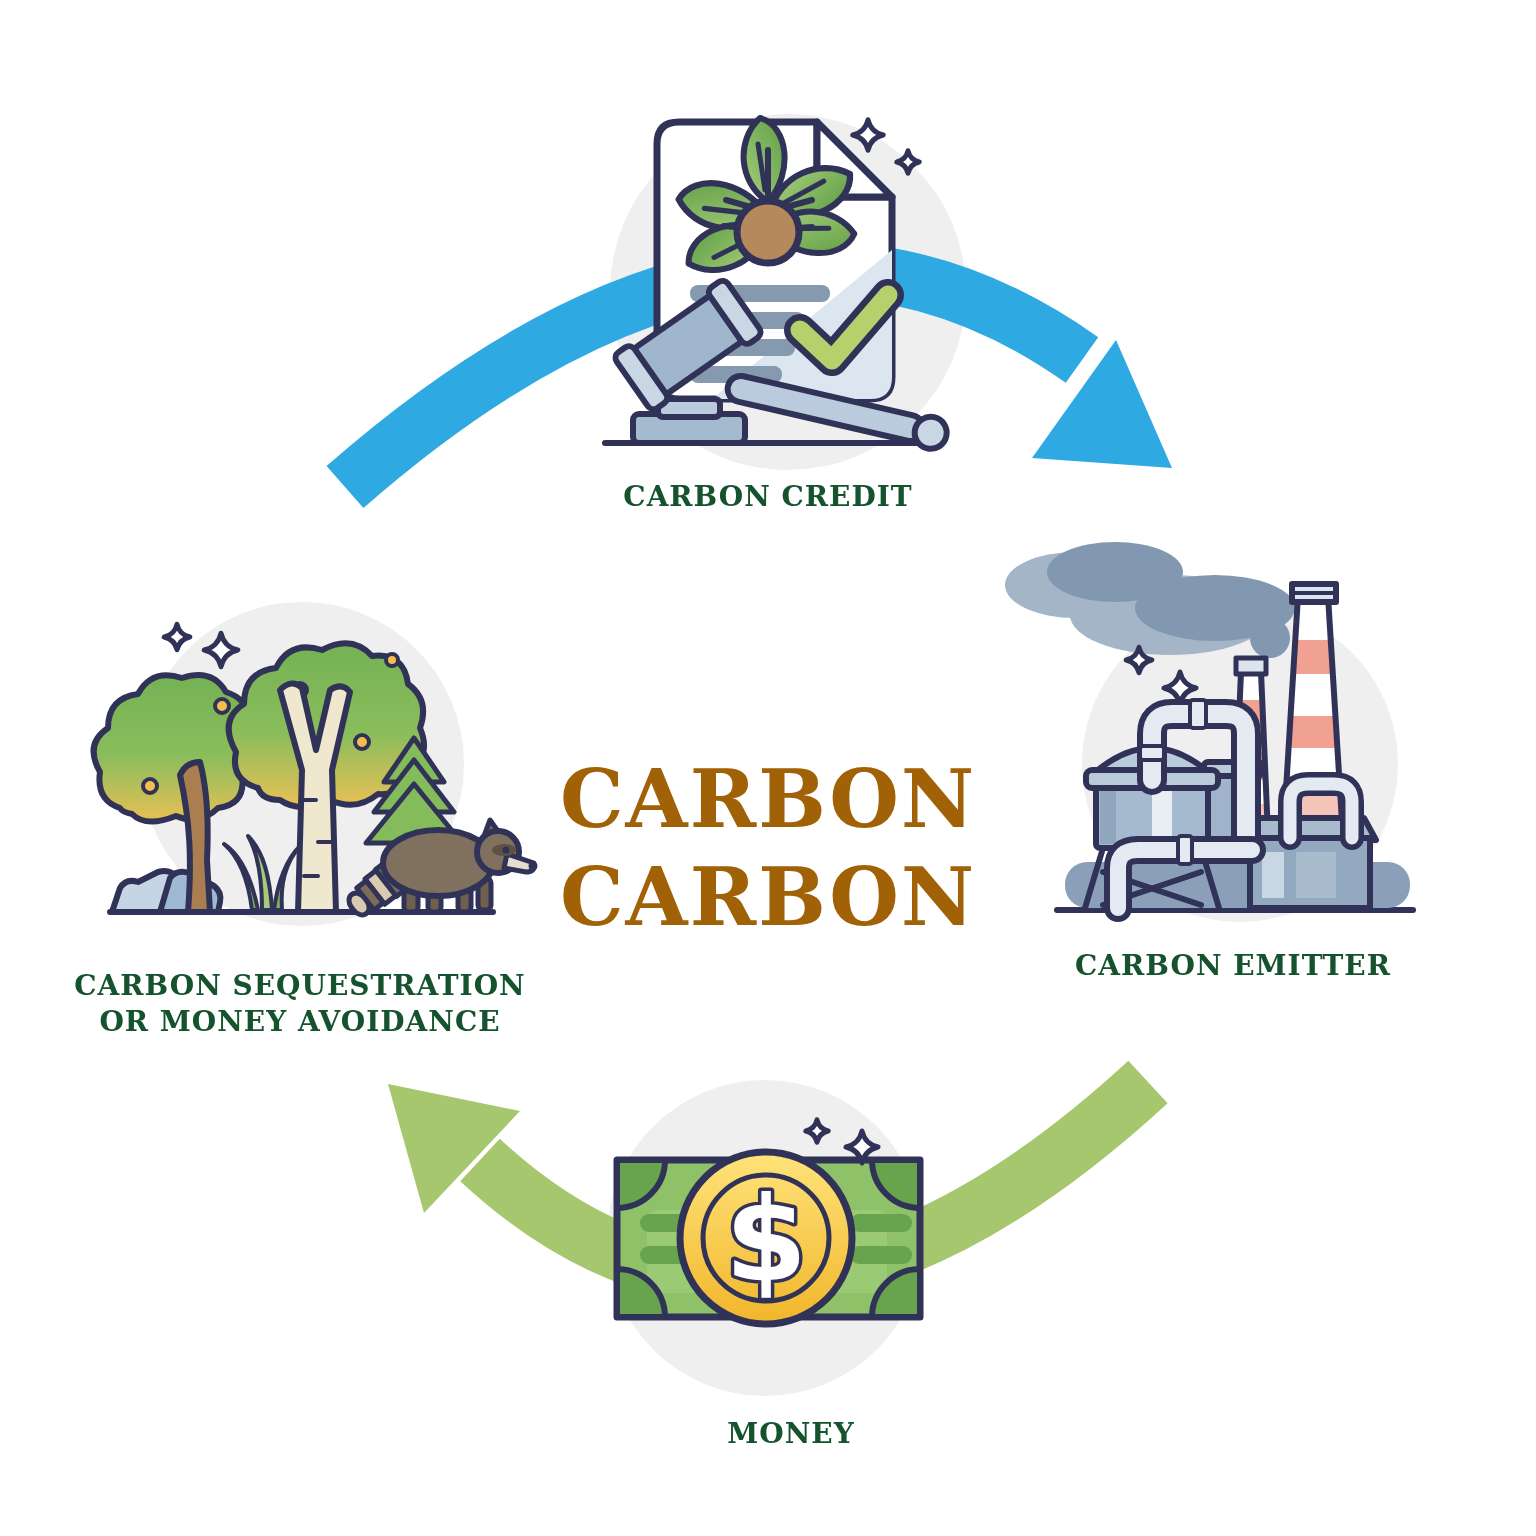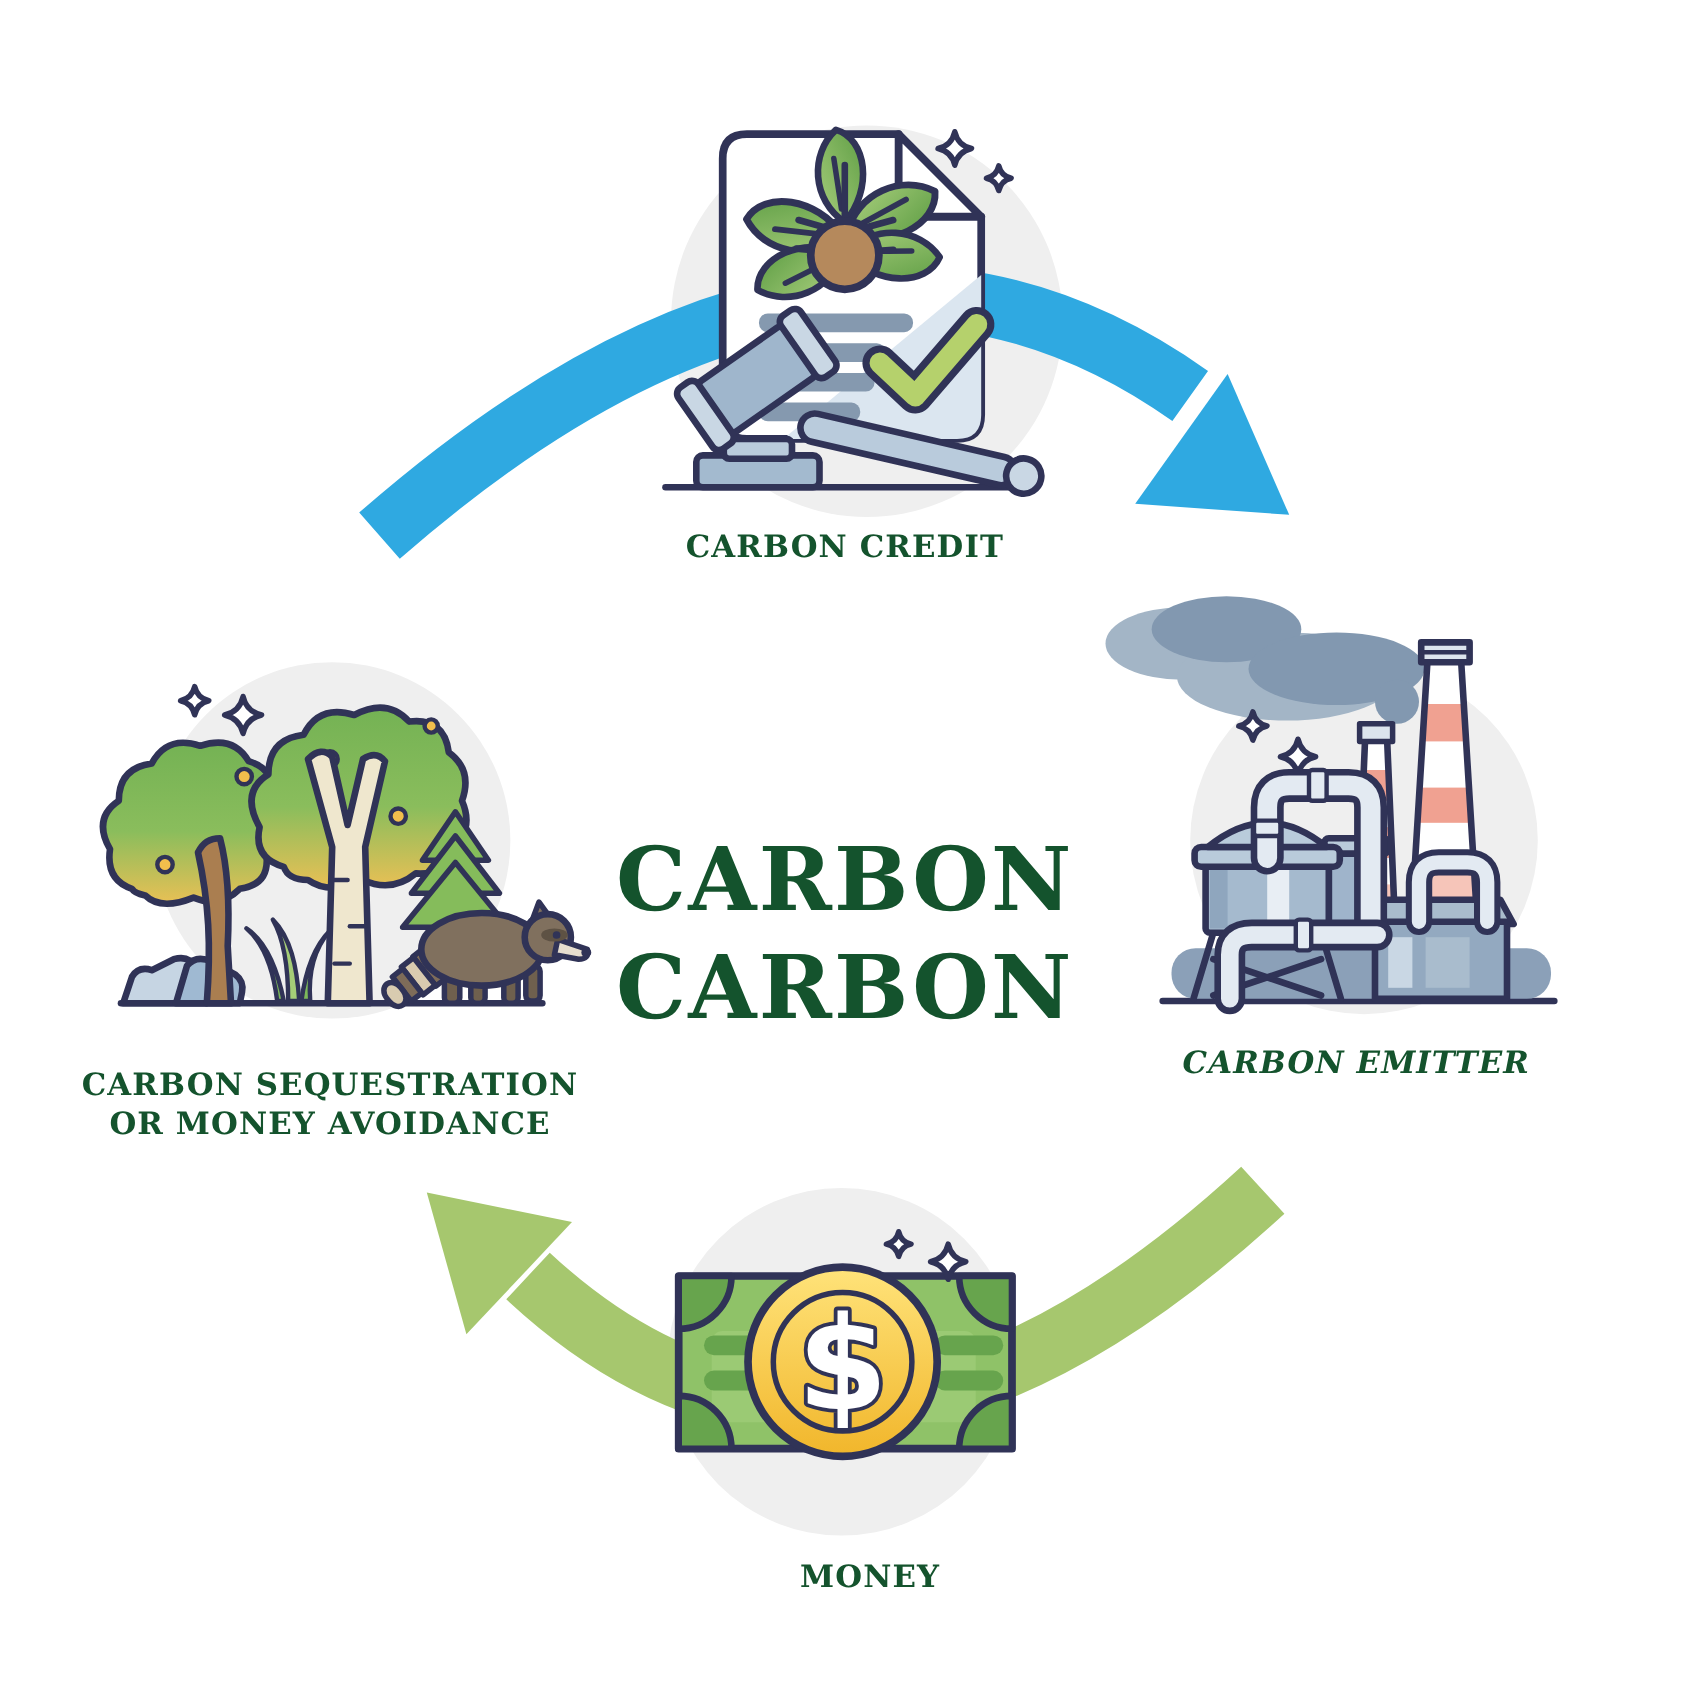--- a/index.html
+++ b/index.html
@@ -8,21 +8,21 @@
     font-family:"DejaVu Serif","Liberation Serif",serif;
   }
   .canvas > svg{position:absolute;left:0;top:0;}
   .label{
     position:absolute;transform:translate(-50%,-50%);
     font-weight:bold;color:#14532d;font-size:28px;letter-spacing:1px;
     white-space:nowrap;text-align:center;line-height:36px;
   }
   .title{
     position:absolute;transform:translate(-50%,-50%);
-    font-weight:bold;color:#14532d;font-size:80px;letter-spacing:2px;
+    font-weight:bold;color:#a16207;font-size:80px;letter-spacing:2px;
     line-height:98px;text-align:center;white-space:nowrap;
   }
 </style>
 </head>
 <body>
 
 <div class="canvas">
 
 <svg width="1536" height="1536" viewBox="0 0 1536 1536">
   <defs>
@@ -269,20 +269,20 @@
     <use href="#sparkle" transform="translate(862,1147) scale(1.0)"></use>
   </g>
 </svg>
 
   <div class="title" style="left:768px;top:848px;">
     <div>CARBON</div>
     <div>CARBON</div>
   </div>
 
   <div class="label" style="left:768px;top:497px;">CARBON CREDIT</div>
-  <div class="label" style="left:1233px;top:966px;font-style:italic;">CARBON EMITTER</div>
+  <div class="label" style="left:1233px;top:966px;">CARBON EMITTER</div>
   <div class="label" style="left:300px;top:1004px;">
     <div>CARBON SEQUESTRATION</div>
     <div>OR MONEY AVOIDANCE</div>
   </div>
   <div class="label" style="left:767px;top:1434px;margin-left:24px;">MONEY</div>
 
 </div>
 
 </body></html>

